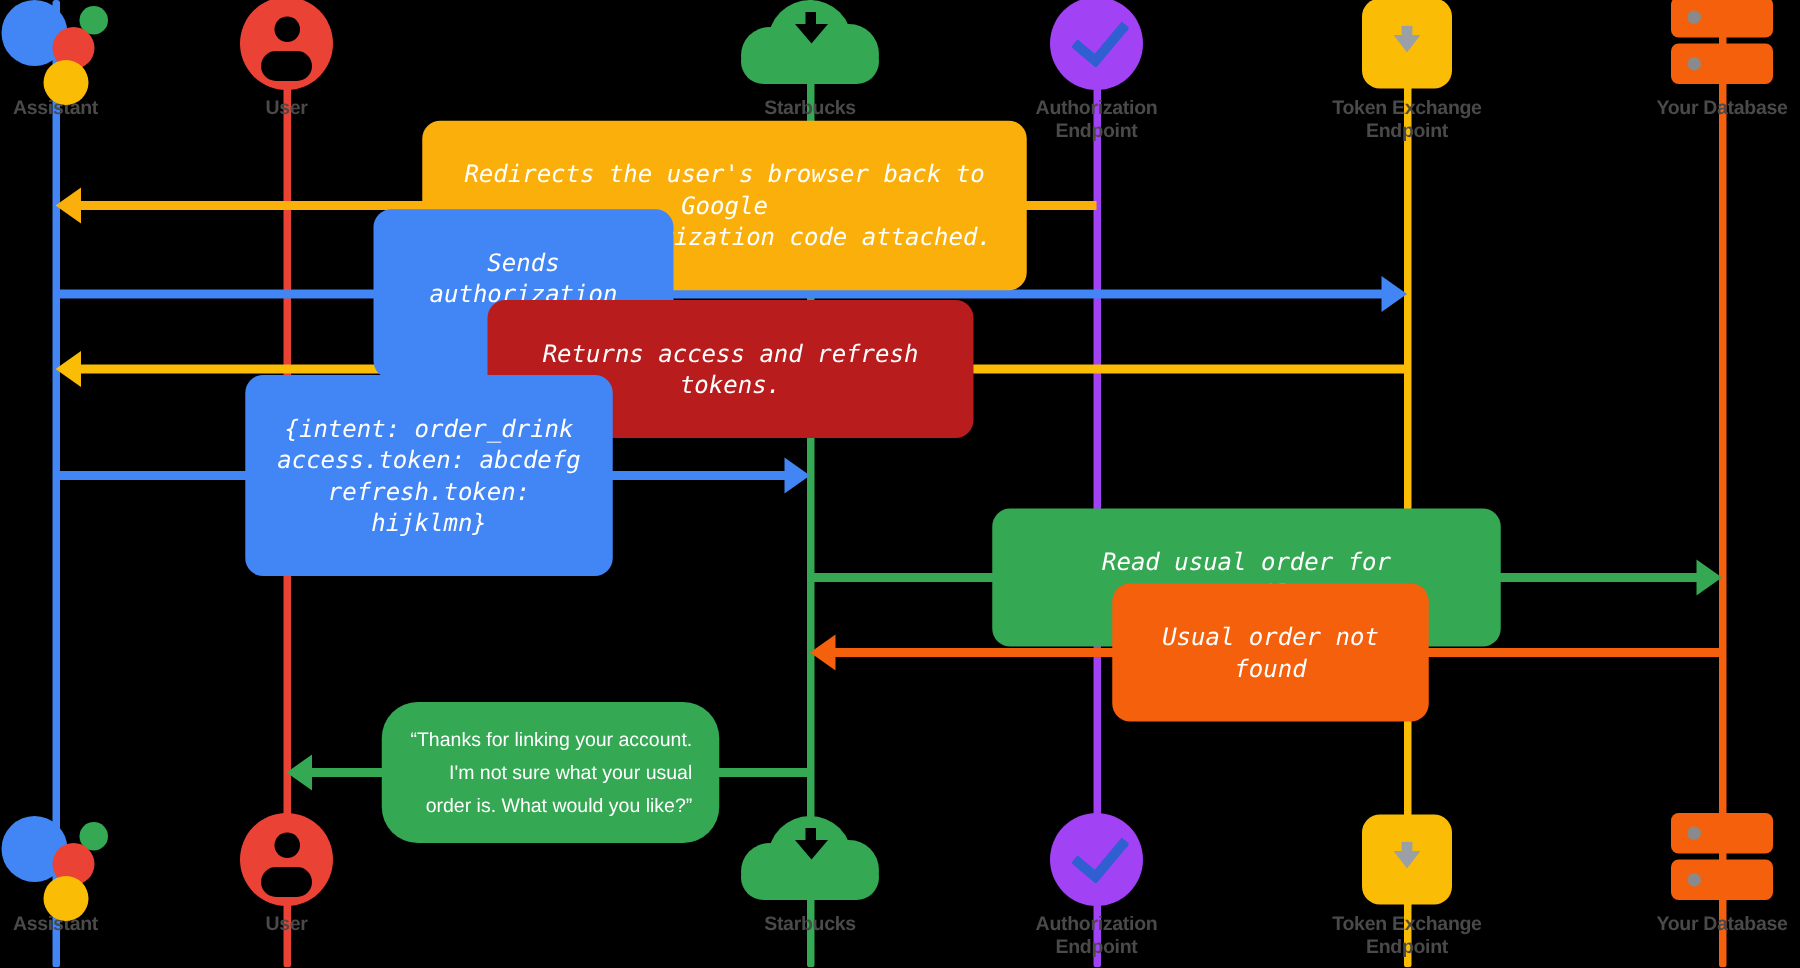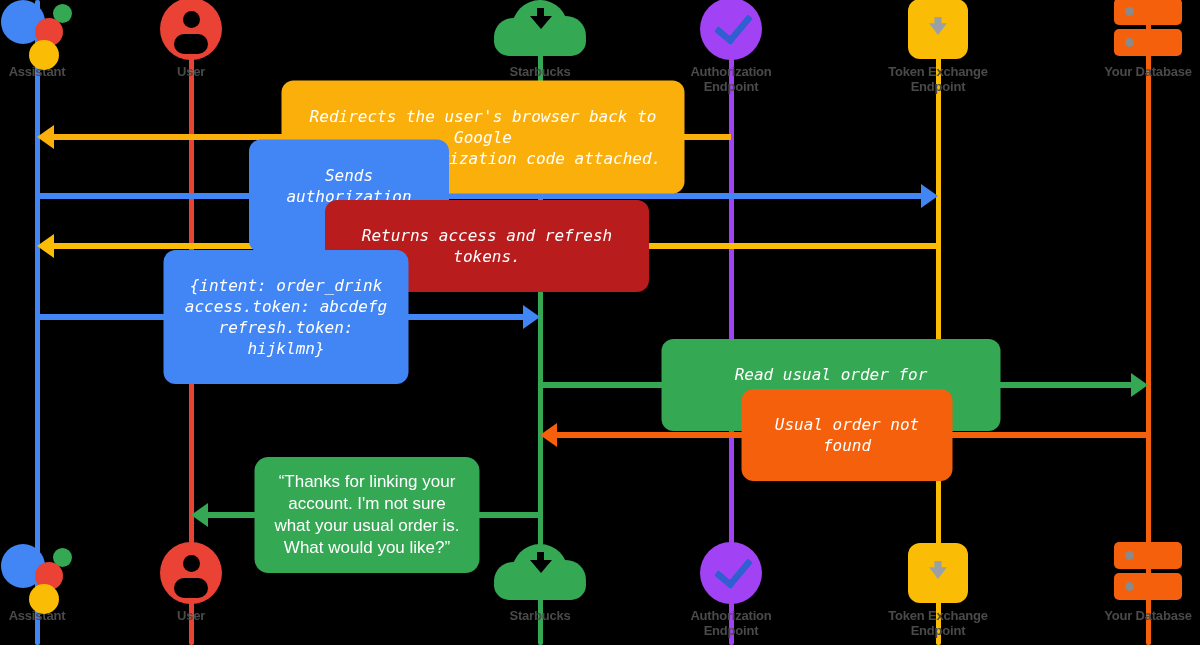--- a/index.html
+++ b/index.html
@@ -162,24 +162,25 @@
     line-height: 21px;
     color: #ffffff;
     text-align: center;
     white-space: pre-line;
     box-sizing: border-box;
     transform: translate(-50%, -50%);
   }
   .bubble.chat {
     font-family: "Liberation Sans", sans-serif;
     font-style: normal;
-    font-size: 17px;
+    font-size: 13px;
     line-height: 22px;
-    border-radius: 14px;
+    border-radius: 24px;
     padding: 14px 18px;
+    text-align: right;
   }
 </style>
 </head>
 <body>
 
 <div id="canvas">
     <div class="lifeline" style="left: 35px; background: rgb(66, 133, 244);"></div>
     <div class="lifeline" style="left: 189px; background: rgb(234, 67, 53);"></div>
     <div class="lifeline" style="left: 538px; background: rgb(52, 168, 83);"></div>
     <div class="lifeline" style="left: 729px; background: rgb(161, 66, 244);"></div>

